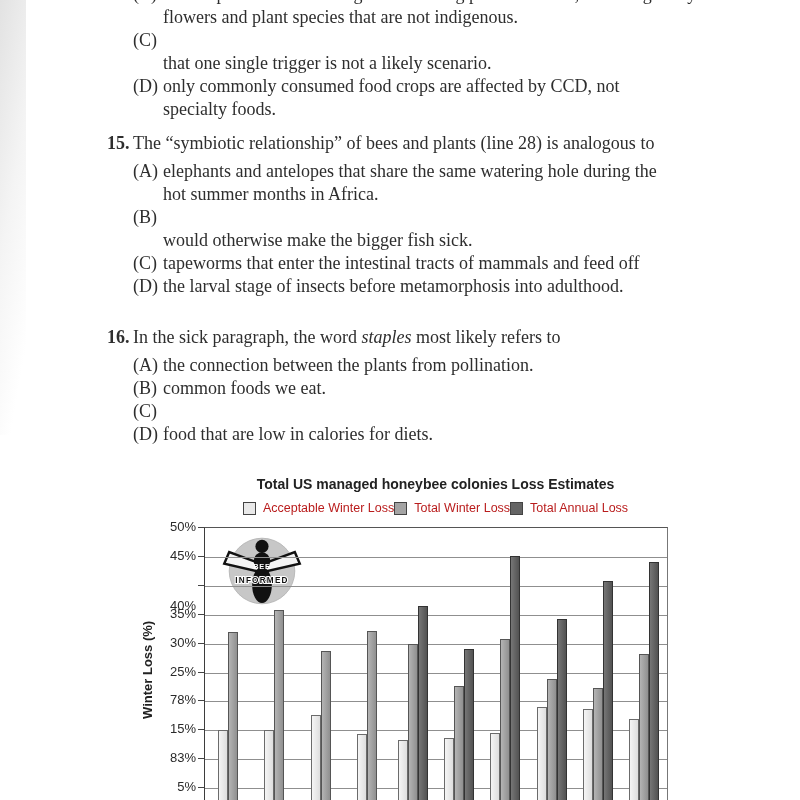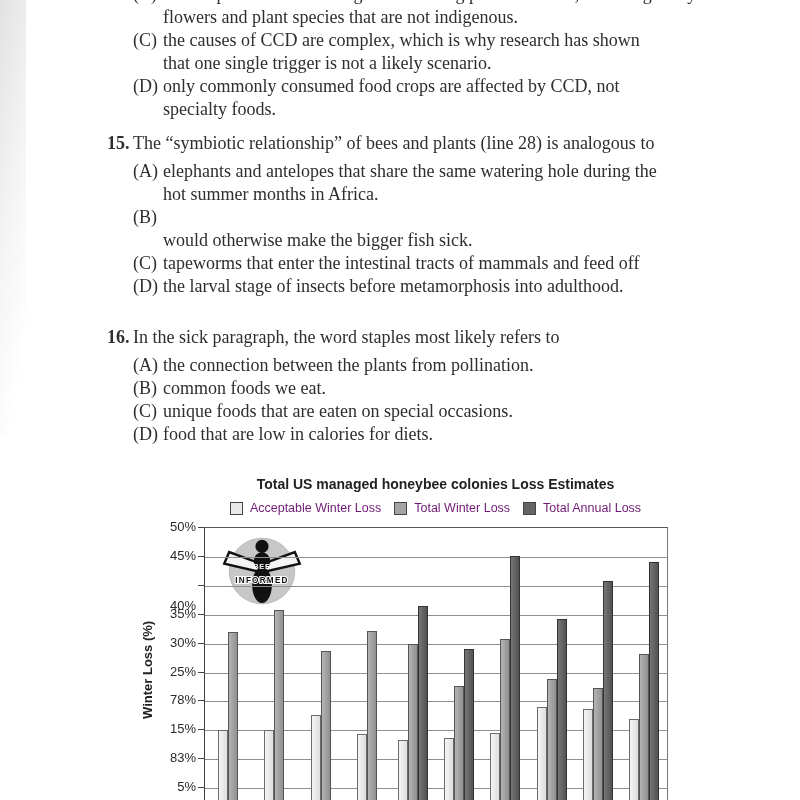--- a/index.html
+++ b/index.html
@@ -8,26 +8,26 @@
   .edge-shadow{position:absolute;left:0;top:0;width:26px;height:435px;
         background:linear-gradient(100deg,#e2e2e2 0%,#f4f4f4 45%,#ffffff 85%);}
   
   .textcol{position:absolute;left:107px;top:0;width:648px;}
   .row{display:flex;line-height:23px;font-size:18px;}
   .qnum{flex:0 0 26px;font-weight:bold;}
   .letter{flex:0 0 30px;}
   .indent{margin-left:26px;}
   .clipped{margin-top:-17px;}
   .gap11{margin-top:11px;} .gap17{margin-top:28px;} .gap5{margin-top:5px;}
-  .it{}
+  .it{font-style:italic;}
   .chart-title{position:absolute;left:204px;top:476px;width:463px;text-align:center;
         font-family:"Liberation Sans","DejaVu Sans",sans-serif;font-size:14px;font-weight:bold;color:#222;}
   .legend{position:absolute;left:204px;top:501px;width:463px;display:flex;justify-content:center;
-        align-items:flex-start;gap:13px;font-family:"Liberation Sans","DejaVu Sans",sans-serif;
-        font-size:12.5px;color:#701a75;}
+        align-items:flex-start;font-family:"Liberation Sans","DejaVu Sans",sans-serif;
+        font-size:12.5px;color:#b91c1c;}
   .legend-item{display:flex;align-items:center;gap:7px;}
   .sw{width:13px;height:13px;border:1px solid #444;box-sizing:border-box;}
   .ylabel{position:absolute;left:140px;top:578px;height:184px;width:18px;
         writing-mode:vertical-rl;transform:rotate(180deg);text-align:center;
         font-family:"Liberation Sans","DejaVu Sans",sans-serif;font-size:13px;font-weight:bold;color:#222;}
   .ytick{position:absolute;width:46px;text-align:right;font-family:"Liberation Sans","DejaVu Sans",sans-serif;
         font-size:13px;color:#2a2a2a;height:18px;line-height:18px;left:150px;}
   .tickmark{position:absolute;width:6px;height:1px;background:#444;left:198px;}
   .plot{position:absolute;left:204px;top:527px;width:462px;height:289px;
         border-left:1px solid #3d3d3d;border-top:1px solid #555;border-right:1px solid #777;
@@ -47,21 +47,20 @@
     <div class="row indent clipped">
       <span class="letter">(B)</span>
       <div>bees depend on a wide range of flowering plants for food, including many</div>
     </div>
     <div class="row indent">
       <span class="letter"></span>
       <div>flowers and plant species that are not indigenous.</div>
     </div>
     <div class="row indent">
       <span class="letter">(C)</span>
-      <div>the causes of CCD are complex, which is why research has shown</div>
     </div>
     <div class="row indent">
       <span class="letter"></span>
       <div>that one single trigger is not a likely scenario.</div>
     </div>
     <div class="row indent">
       <span class="letter">(D)</span>
       <div>only commonly consumed food crops are affected by CCD, not</div>
     </div>
     <div class="row indent">
@@ -107,21 +106,20 @@
     <div class="row indent gap5">
       <span class="letter">(A)</span>
       <div>the connection between the plants from pollination.</div>
     </div>
     <div class="row indent">
       <span class="letter">(B)</span>
       <div>common foods we eat.</div>
     </div>
     <div class="row indent">
       <span class="letter">(C)</span>
-      <div>unique foods that are eaten on special occasions.</div>
     </div>
     <div class="row indent">
       <span class="letter">(D)</span>
       <div>food that are low in calories for diets.</div>
     </div>
   </div>
 
   <div class="chart-title">Total US managed honeybee colonies Loss Estimates</div>
 
   <div class="legend">

